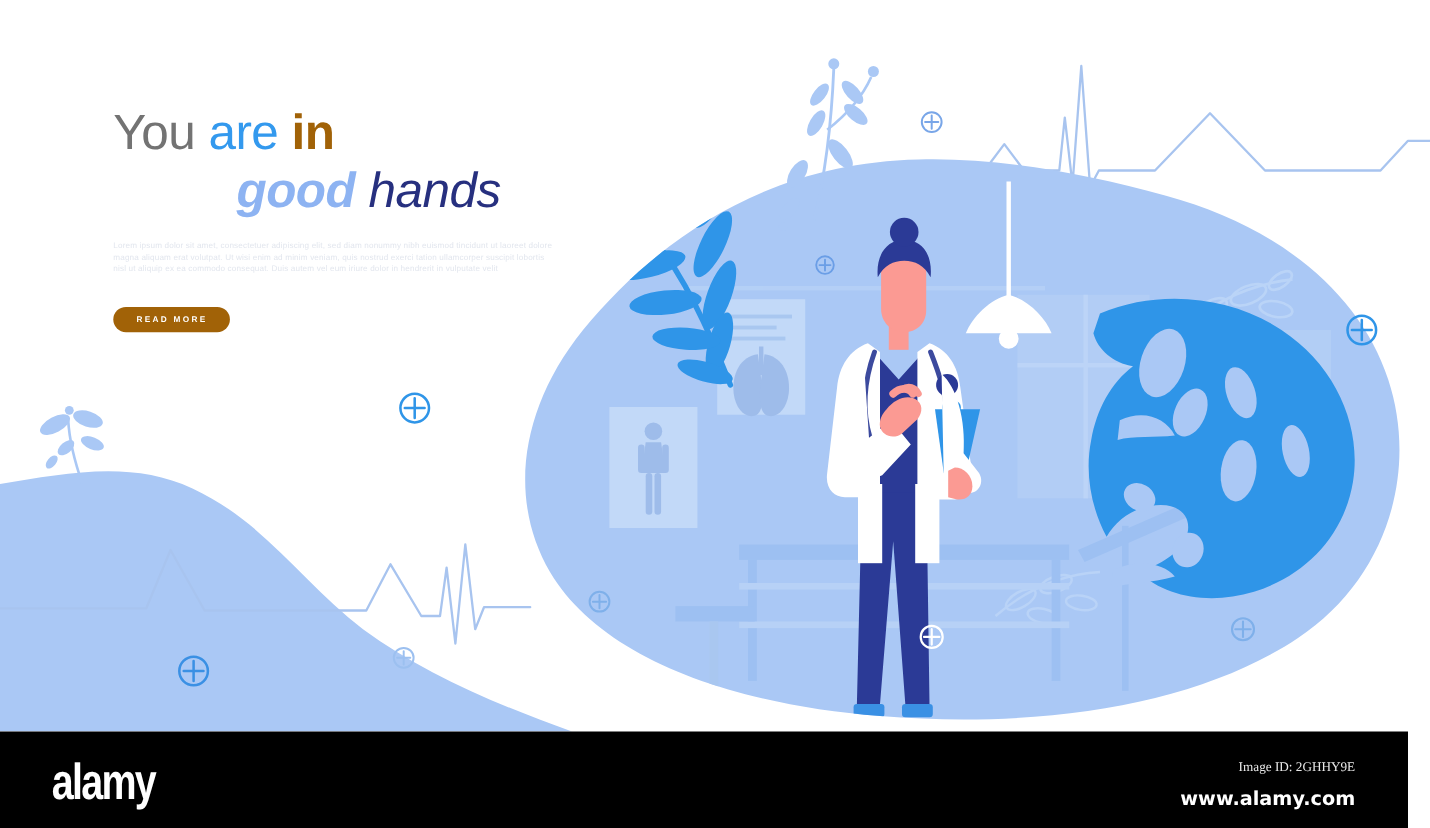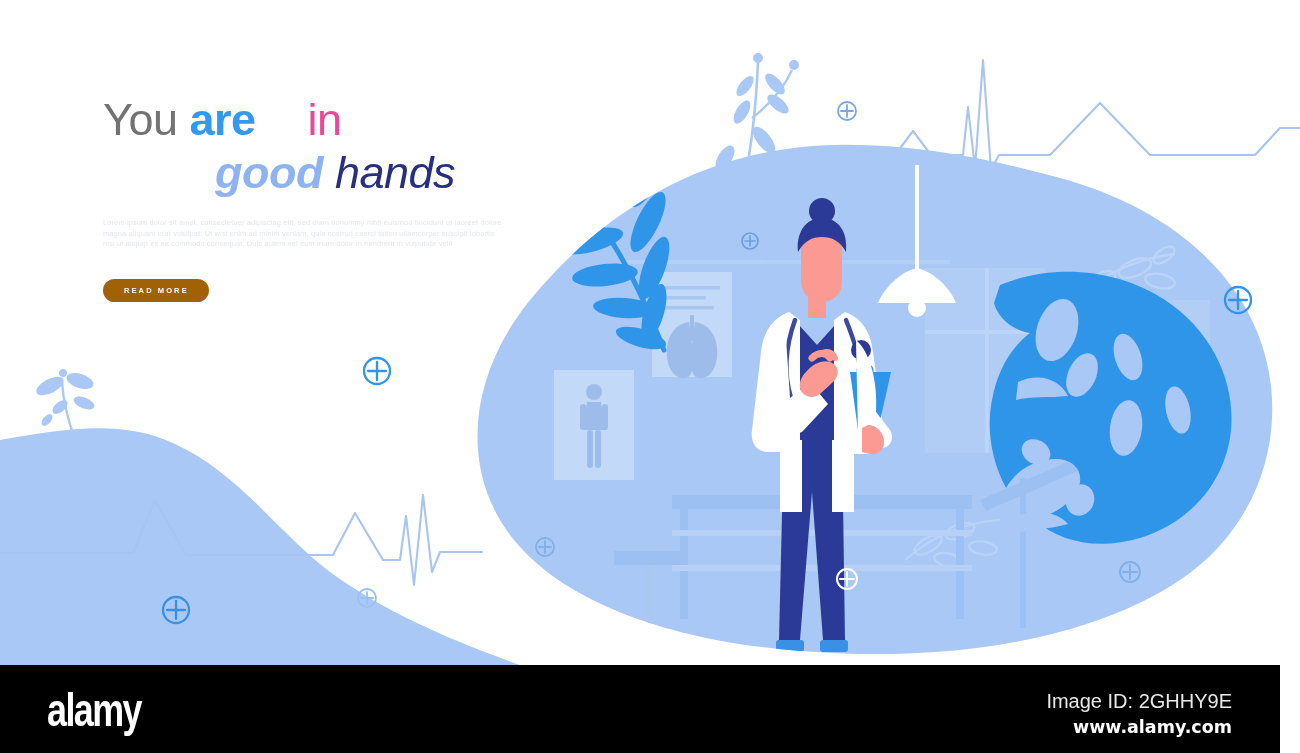--- a/index.html
+++ b/index.html
@@ -16,22 +16,22 @@
   .art { position:absolute; left:0; top:0; width:1300px; height:665px; }
   .art svg { display:block; width:1300px; height:665px; }
 
   
   .hero-copy { position:absolute; left:103px; top:97px; width:420px; z-index:30; }
   .headline { line-height:1.0; letter-spacing:-0.5px; }
   .hl-line { white-space:nowrap; font-size:45px; }
   .hl-line.l1 { text-align:left; }
   .hl-line.l2 { text-align:left; padding-left:112px; margin-top:8px;font-style:italic; }
   .w-you   { color:#737373; font-weight:normal; }
-  .w-are   { color:#3399ee; font-weight:bold; }
-  .w-in    { color:#ec4899; font-weight:normal;margin-left:40px; }
+  .w-are   { color:#3399ee; font-weight:normal; }
+  .w-in    { color:#a16207; font-weight:bold; }
   .w-good  { color:#8db3f2; font-weight:bold; }
   .w-hands { color:#27307f; font-weight:normal; }
 
   .lead {
     margin-top:23px;
     width:405px;
     font-size:7.4px;
     line-height:10.6px;
     color:#e2e6ee;
     letter-spacing:0.15px;
@@ -59,22 +59,22 @@
   }
   .wm-logo {
     position:absolute; left:47px; top:18px;
     color:#ffffff; font-size:46px; font-weight:bold;
     letter-spacing:-2px;
     font-family:"Liberation Sans", sans-serif;
     transform:scaleX(0.78); transform-origin:left top;
   }
   .wm-id {
     position:absolute; right:48px; top:25px;
-    color:#e8e8e8; font-size:20px;
-    font-family:Liberation Sans, sans-serif;
+    color:#e8e8e8; font-size:12px;
+    font-family:Liberation Serif, serif;
   }
   .wm-url {
     position:absolute; right:48px; top:52px;
     color:#ffffff; font-size:17.5px; font-weight:bold;
     font-family:"DejaVu Sans", sans-serif;
   }
 </style>
 </head>
 <body>
 

